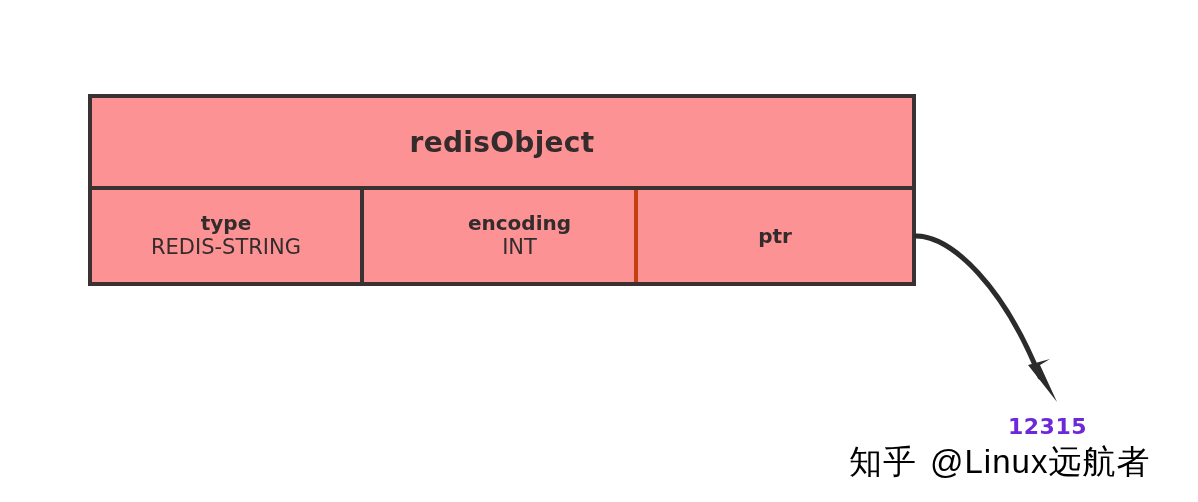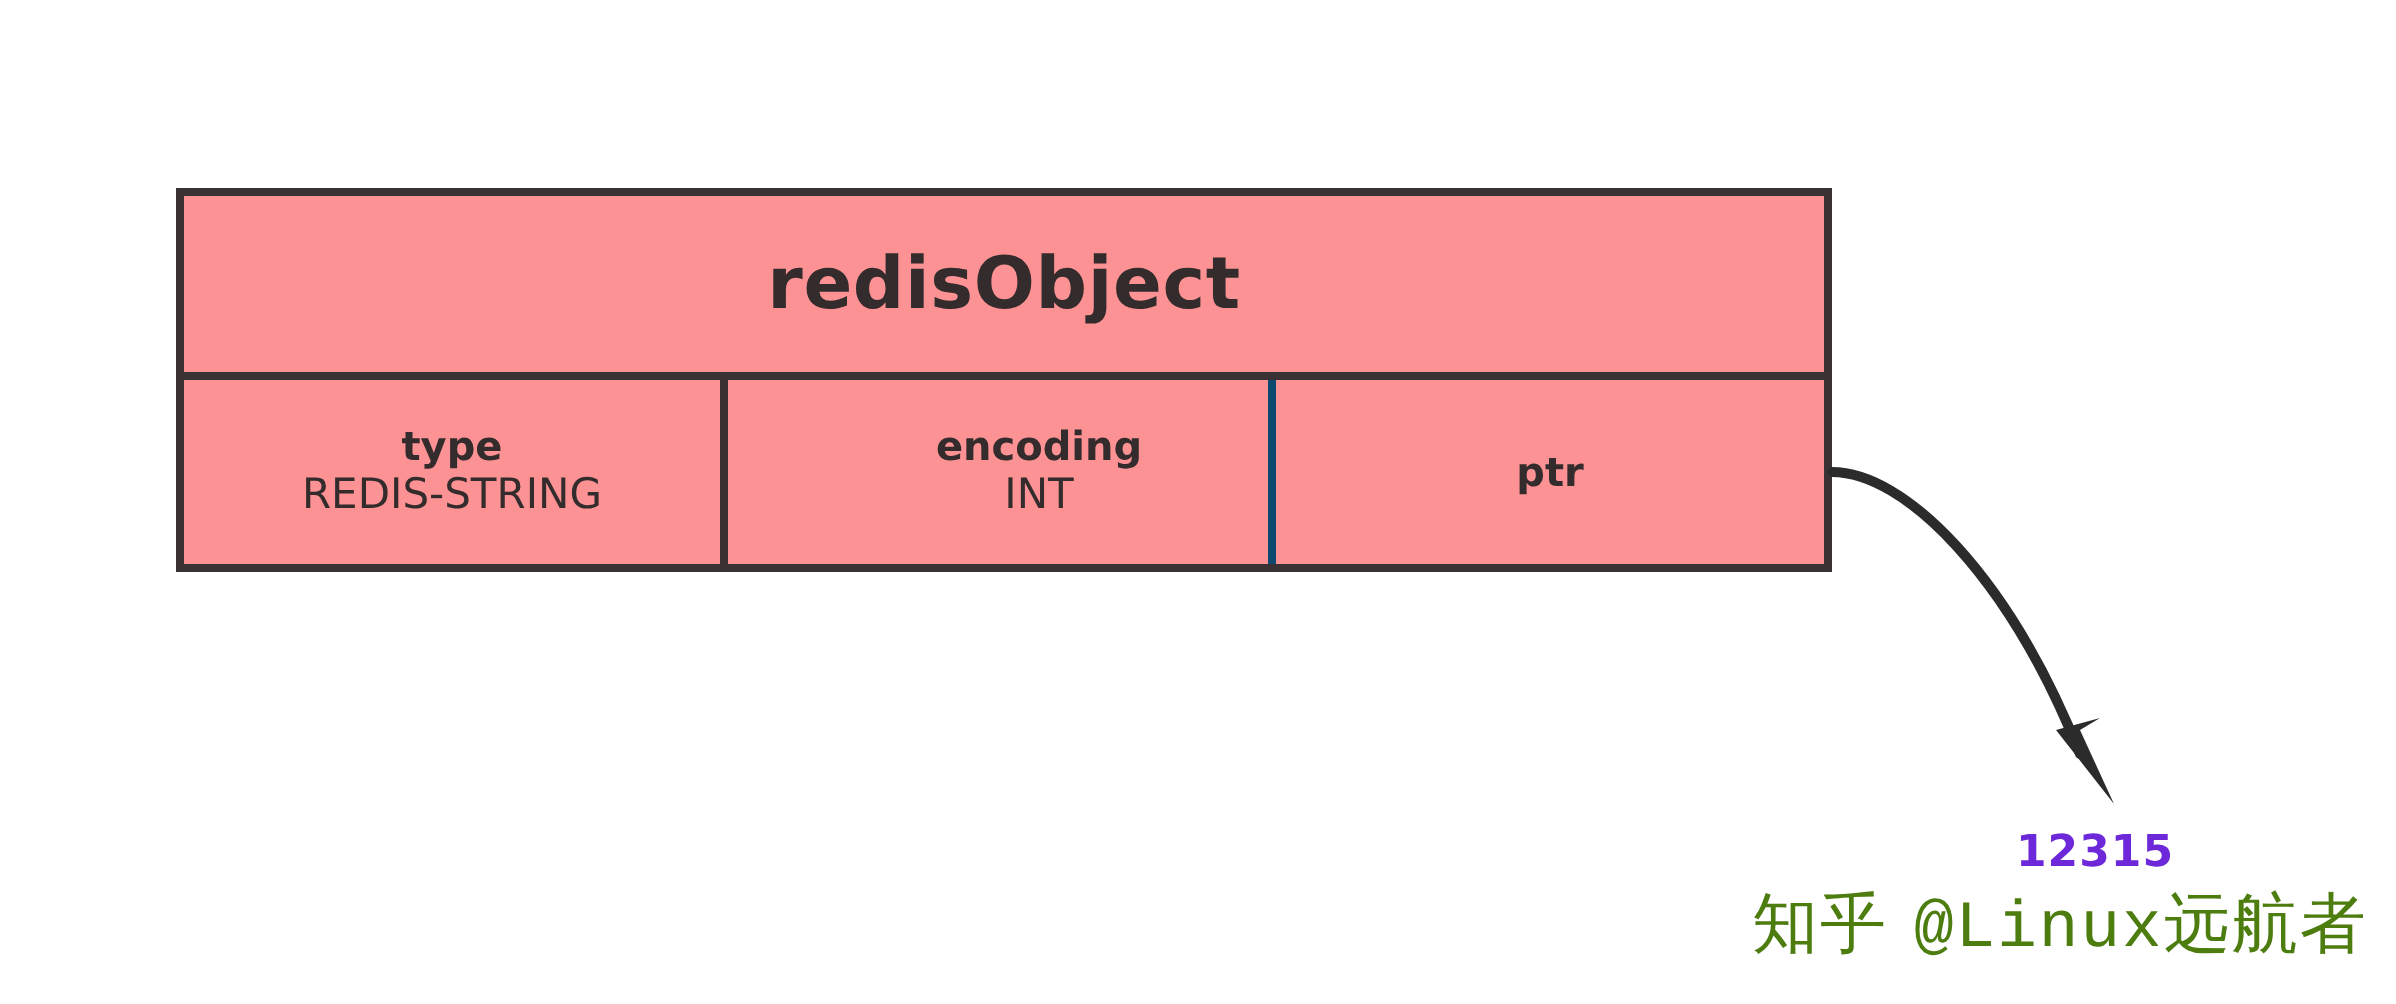--- a/index.html
+++ b/index.html
@@ -39,21 +39,21 @@
 
   .redis-header {
     height: 92px;
     flex: 0 0 92px;
     box-sizing: border-box;
     border-bottom: 4px solid #3a3133;
     display: flex;
     align-items: center;
     justify-content: center;
     color: #332b2c;
-    font-size: 36px;
+    font-size: 28px;
     font-weight: bold;
     letter-spacing: 0.3px;
   }
 
   .redis-fields {
     flex: 1 1 auto;
     display: flex;
     flex-direction: row;
   }
 
@@ -67,21 +67,21 @@
     text-align: center;
     line-height: 1.22;
   }
 
   .field-cell.type-cell {
     flex: 0 0 272px;
     border-right: 4px solid #3a3133;
   }
   .field-cell.encoding-cell {
     flex: 0 0 274px;
-    border-right: 4px solid #0c4a6e;
+    border-right: 4px solid #c2410c;
     padding-left: 41px;
   }
   .field-cell.ptr-cell {
     flex: 1 1 auto;
   }
 
   .field-label {
     font-size: 20px;
     font-weight: bold;
   }
@@ -108,27 +108,27 @@
     font-size: 22px;
     font-weight: bold;
     color: #6d28d9;
     letter-spacing: 0.5px;
     white-space: nowrap;
   }
 
   
   .watermark {
     position: absolute;
-    left: 876px;
+    left: 849px;
     top: 440px;
     font-size: 33px;
-    color: #4d7c0f;
+    color: #000000;
     white-space: nowrap;
     letter-spacing: 1px;
-    font-family: Liberation Mono, monospace;
+    font-family: Liberation Sans, sans-serif;
   }
   .watermark .wm-site { margin-right: 13px; }
 </style>
 </head>
 <body>
 
 <div id="canvas">
 
   <div class="redis-table">
 

